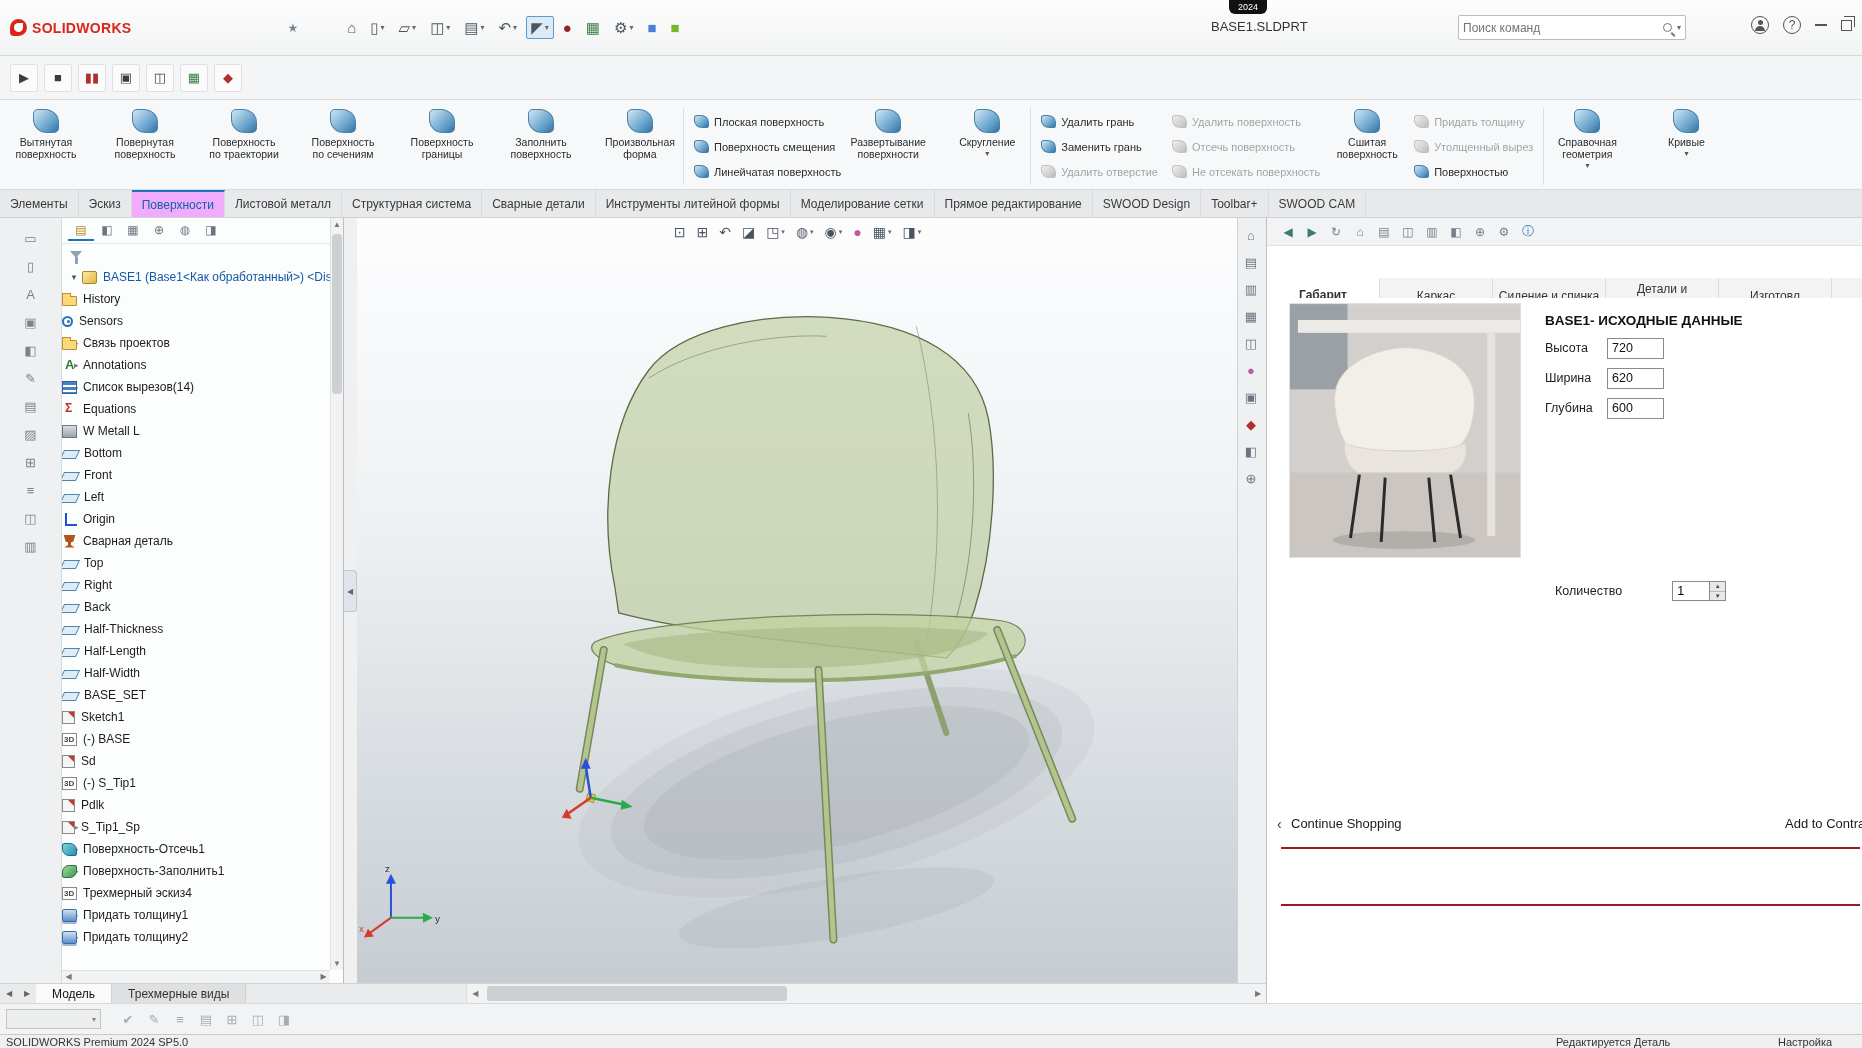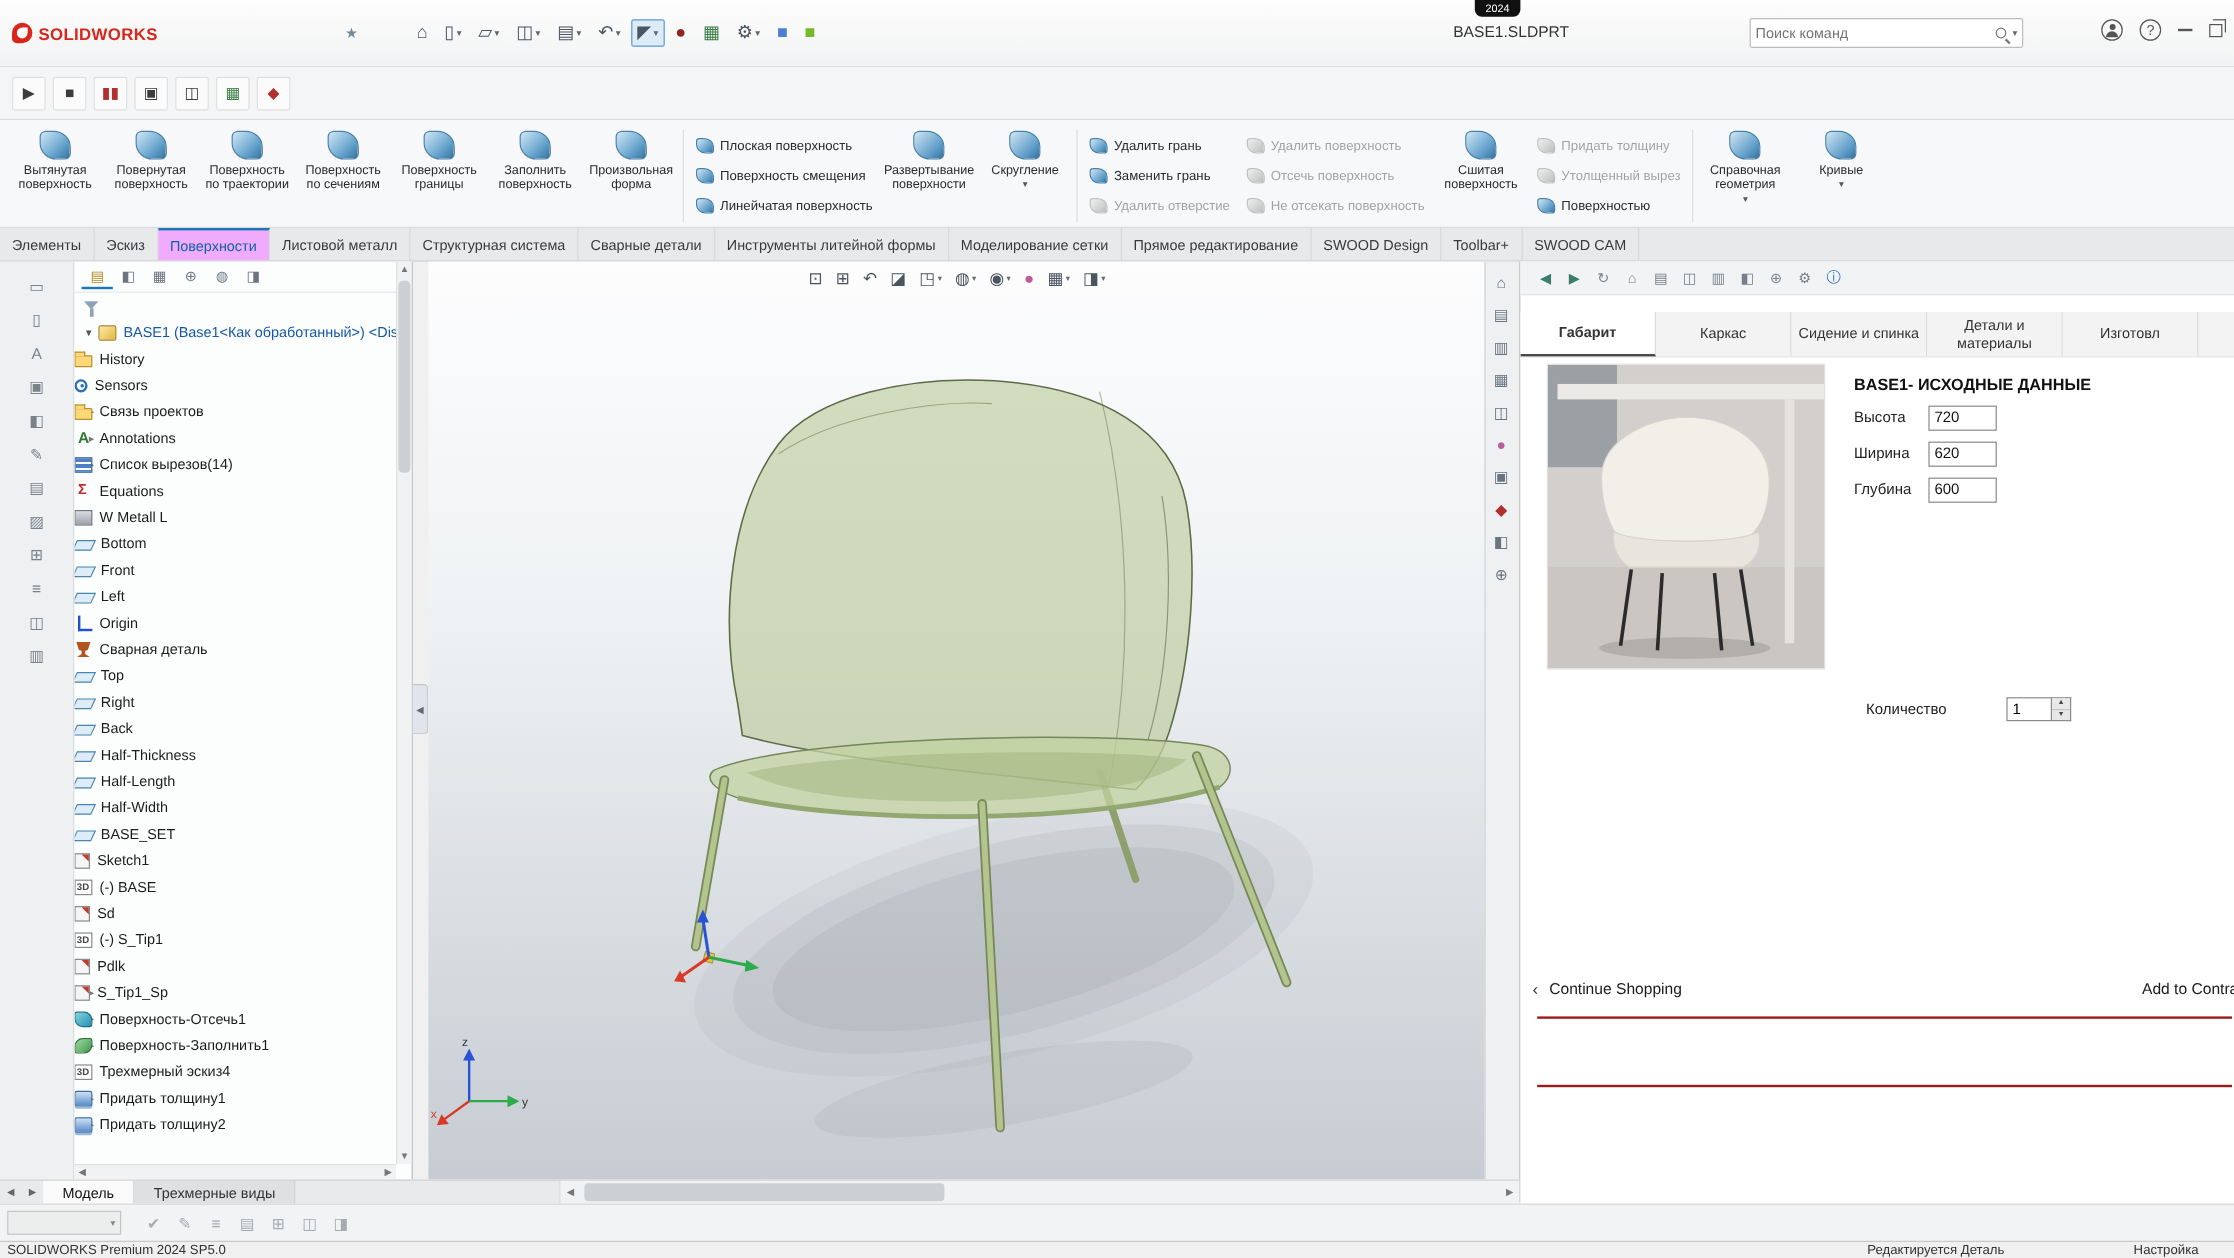--- a/index.html
+++ b/index.html
@@ -52,21 +52,21 @@
   
   #macrobar { position:absolute; top:56px; left:0; right:0; height:44px; background:#f4f5f6;
     border-bottom:1px solid #dcdcdc; display:flex; align-items:center; padding-left:10px; }
   .macro-btn { display:flex; align-items:center; justify-content:center; width:28px; height:28px; margin-right:6px;
     border:1px solid #e0e0e0; border-radius:2px; background:#fbfbfb; }
   .macro-btn .glyph { font-size:13px; color:var(--c,#3c3c3c); }
 
   
   #ribbon { position:absolute; top:100px; left:0; right:0; height:90px; background:#f7f8f9;
     border-bottom:1px solid #d9dbdd; display:flex; align-items:flex-start; padding:4px 4px 0 6px; }
-  .rgroup { display:flex; align-items:flex-start; }
+  .rgroup { display:flex; align-items:flex-start;gap:19px; }
   .rstack { display:flex; flex-direction:column; justify-content:flex-start; padding-top:5px; }
   .vsep { width:1px; align-self:stretch; background:#dcdee0; margin:4px 3px; }
   .rbtn { display:flex; flex-direction:column; align-items:center; width:80px; min-width:64px; padding:4px 2px 2px;
     background:none; border:1px solid transparent; border-radius:2px; }
   .ricon { width:26px; height:24px; background:linear-gradient(135deg,#cfe7f5,#5e9cc8 70%,#35719c);
     border-radius:20% 55% 20% 55%; border:1px solid #4a80a8; margin-bottom:3px; }
   .rlabel { font-size:10.5px; line-height:12px; text-align:center; color:#2b2b2b; }
   .rbtn .caret { display:none; font-size:8px; color:#555; margin-top:1px; }
   .rbtn.has-caret .caret { display:block; }
   .rbtn.disabled, .sbtn.disabled { opacity:.42; filter:grayscale(1); }
@@ -167,21 +167,21 @@
   .tpbtn .glyph { font-size:13px; color:var(--c,#6b7480); }
 
   
   #dw-panel { position:absolute; right:0; top:218px; width:596px; bottom:45px; background:#fff;
     border-left:1px solid #c0c0c0; overflow:hidden; }
   .dw-toolbar { height:28px; background:#f2f3f4; border-bottom:1px solid #e2e2e2; display:flex; align-items:center;
     padding-left:10px; gap:2px; }
   .dwtb-btn { width:22px; height:20px; display:flex; align-items:center; justify-content:center; background:none;
     border:1px solid transparent; border-radius:2px; }
   .dwtb-btn .glyph { font-size:12px; color:var(--c,#77808a); }
-  .dw-tabs { position:absolute; top:42px; left:0; right:0; height:38px; display:flex; background:#f3f3f3;
+  .dw-tabs { position:absolute; top:60px; left:0; right:0; height:38px; display:flex; background:#f3f3f3;
     border-bottom:1px solid #dcdcdc; }
   .dwtab { width:113px; display:flex; align-items:center; justify-content:center; text-align:center; font-size:12px;
     color:#333; border-right:1px solid #dcdcdc; line-height:15px; padding:0 4px; background:#f3f3f3; }
   .dwtab.active { background:#fff; border-bottom:2px solid #4a4a4a; font-weight:bold; }
   .dw-content { position:absolute; top:80px; left:0; right:0; bottom:0; background:#fff; }
   .dw-photo { position:absolute; left:22px; top:5px; width:232px; height:255px; border:1px solid #e0e0e0; }
   .dw-heading { position:absolute; left:278px; top:15px; font-size:13.5px; font-weight:bold; color:#111; }
   .dw-fields { position:absolute; left:278px; top:38px; }
   .dwfield { display:flex; align-items:center; height:24px; margin-bottom:6px; }
   .dwlabel { width:62px; font-size:12.5px; color:#222; }

